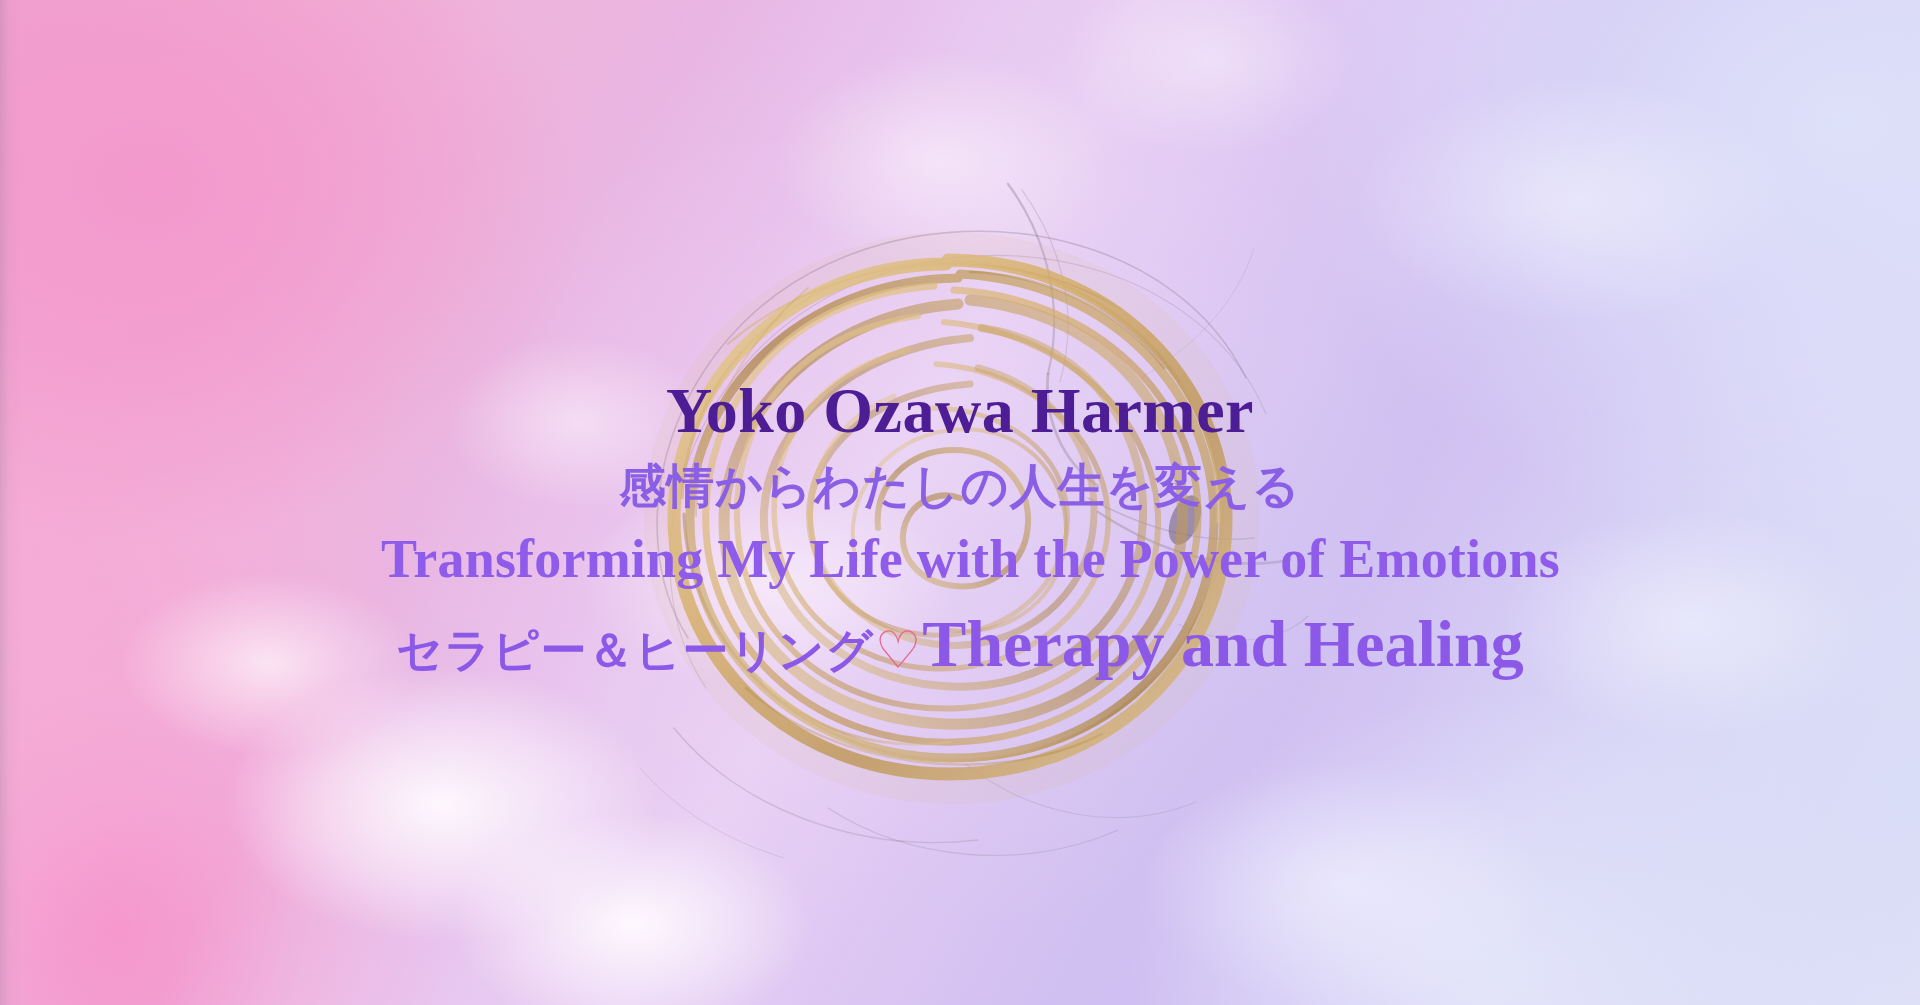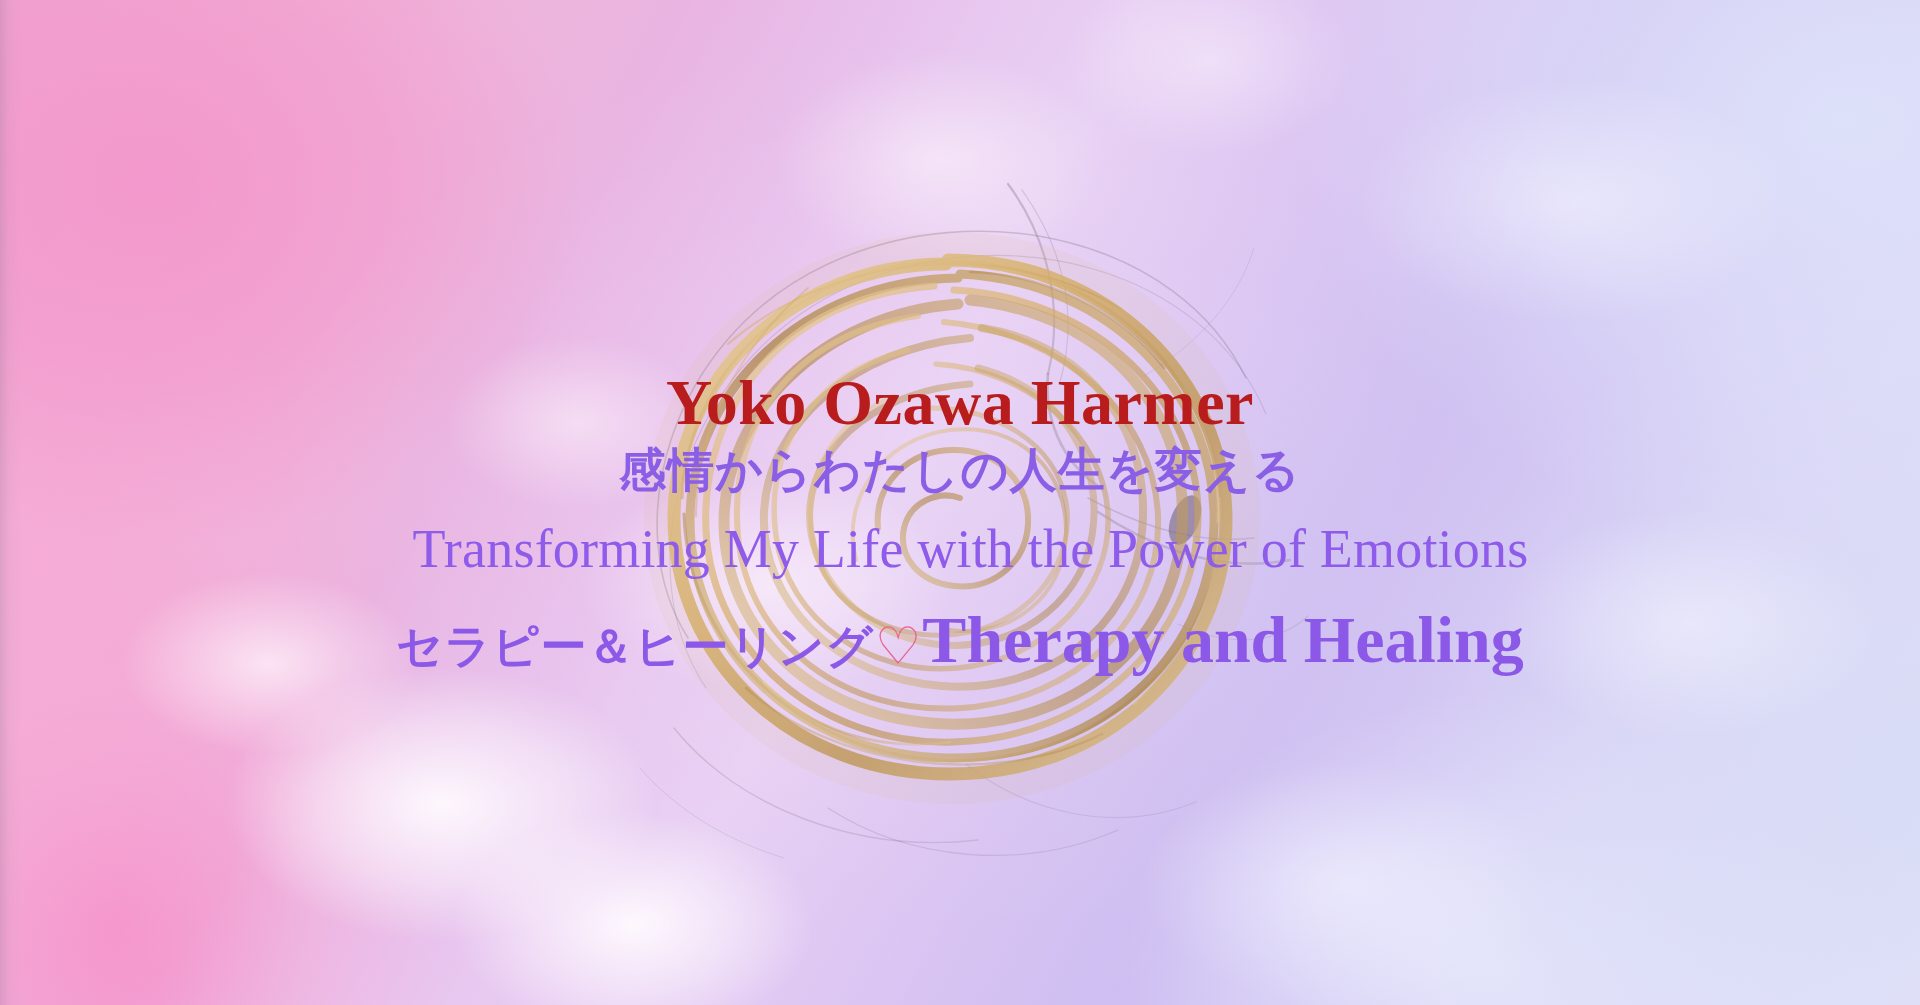--- a/index.html
+++ b/index.html
@@ -96,42 +96,42 @@
   .text-block {
     position: absolute;
     left: 0; right: 0;
     top: 366px;
     text-align: center;
     user-select: none;
   }
   .line-name {
     font-size: 64px;
     font-weight: 700;
-    color: #b91c1c;
+    color: #4c1d95;
     letter-spacing: 0.5px;
     line-height: 1.02;
-    margin: 4px;
+    margin: 12px;
   }
   .line-jp1 {
     font-size: 47px;
     font-weight: 700;
     color: #8a5fe6;
     line-height: 1.30;
     letter-spacing: 1px;
     margin: 0;
     font-family: "DejaVu Sans", "Liberation Sans", sans-serif;
     text-align: center;
   }
   .line-en {
     font-size: 54px;
-    font-weight: 400;
+    font-weight: 700;
     color: #8f5bea;
     line-height: 1.18;
     letter-spacing: 0.2px;
-    margin: 18px;
+    margin: 12px;
     padding-left: 21px;
   }
   .line-jp2 {
     font-size: 50px;
     font-weight: 700;
     color: #8b58e8;
     line-height: 1.20;
     margin: 0;
     white-space: nowrap;
   }

